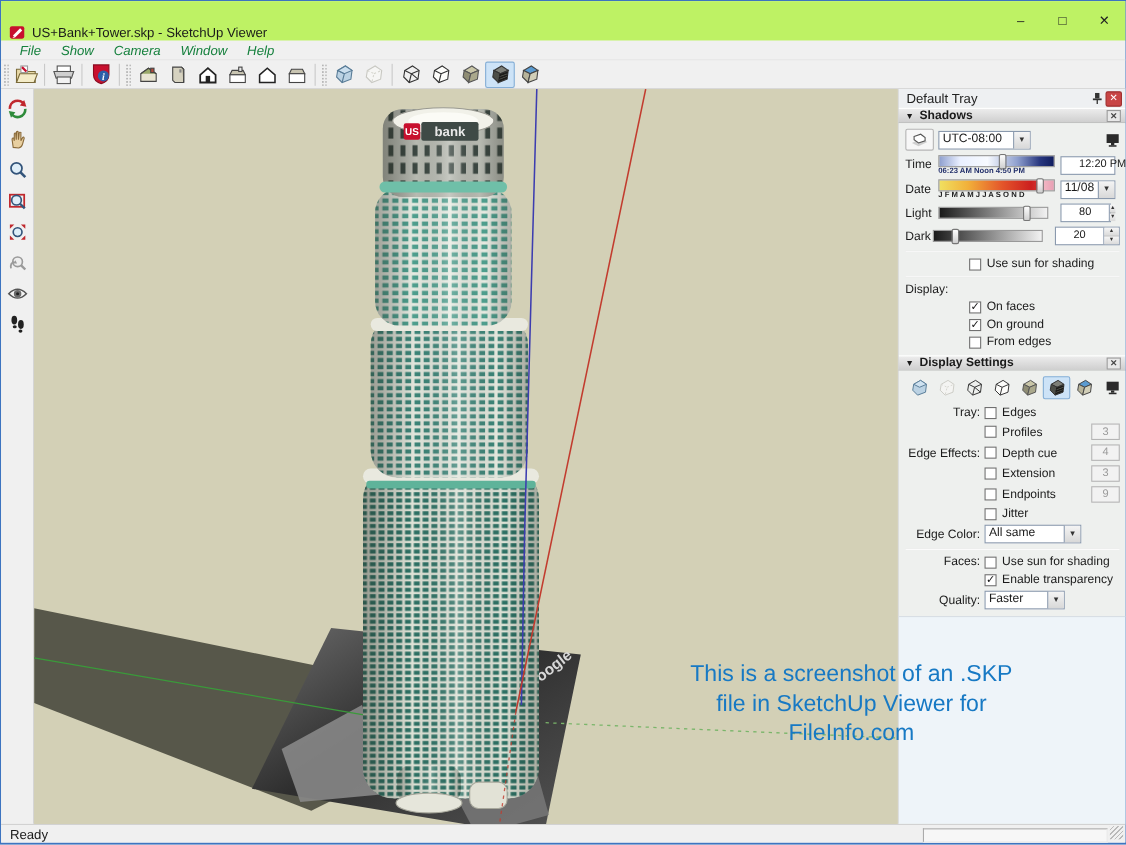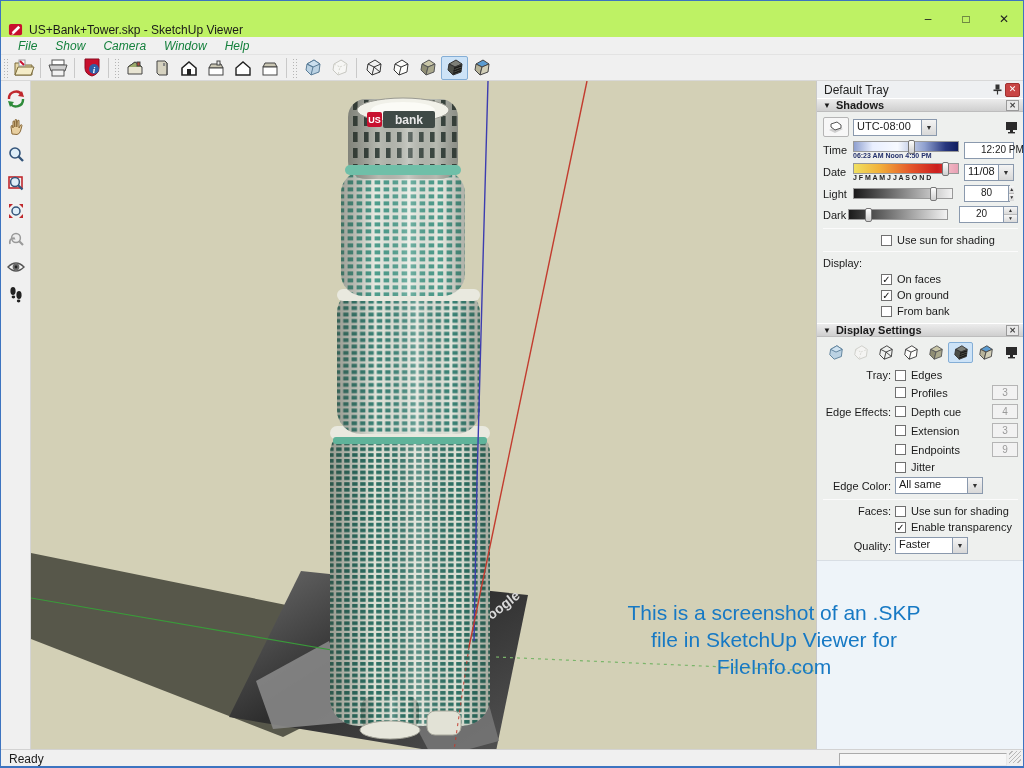--- a/index.html
+++ b/index.html
@@ -476,21 +476,21 @@
         <div class="trow" style="padding-left:58px">
           <span class="cb"><span>✓</span></span>
           <span class="cblabel">On faces</span>
         </div>
         <div class="trow" style="padding-left:58px">
           <span class="cb"><span>✓</span></span>
           <span class="cblabel">On ground</span>
         </div>
         <div class="trow" style="padding-left:58px;margin-bottom:0">
           <span class="cb"></span>
-          <span class="cblabel">From bank</span>
+          <span class="cblabel">From edges</span>
         </div>
       </div>
 
       <div class="sec-header">
         <span class="tri">▼</span>
         <span>Display Settings</span>
         <span class="spacer"></span>
         <span class="sec-x">✕</span>
       </div>
       <div class="sec-body">

